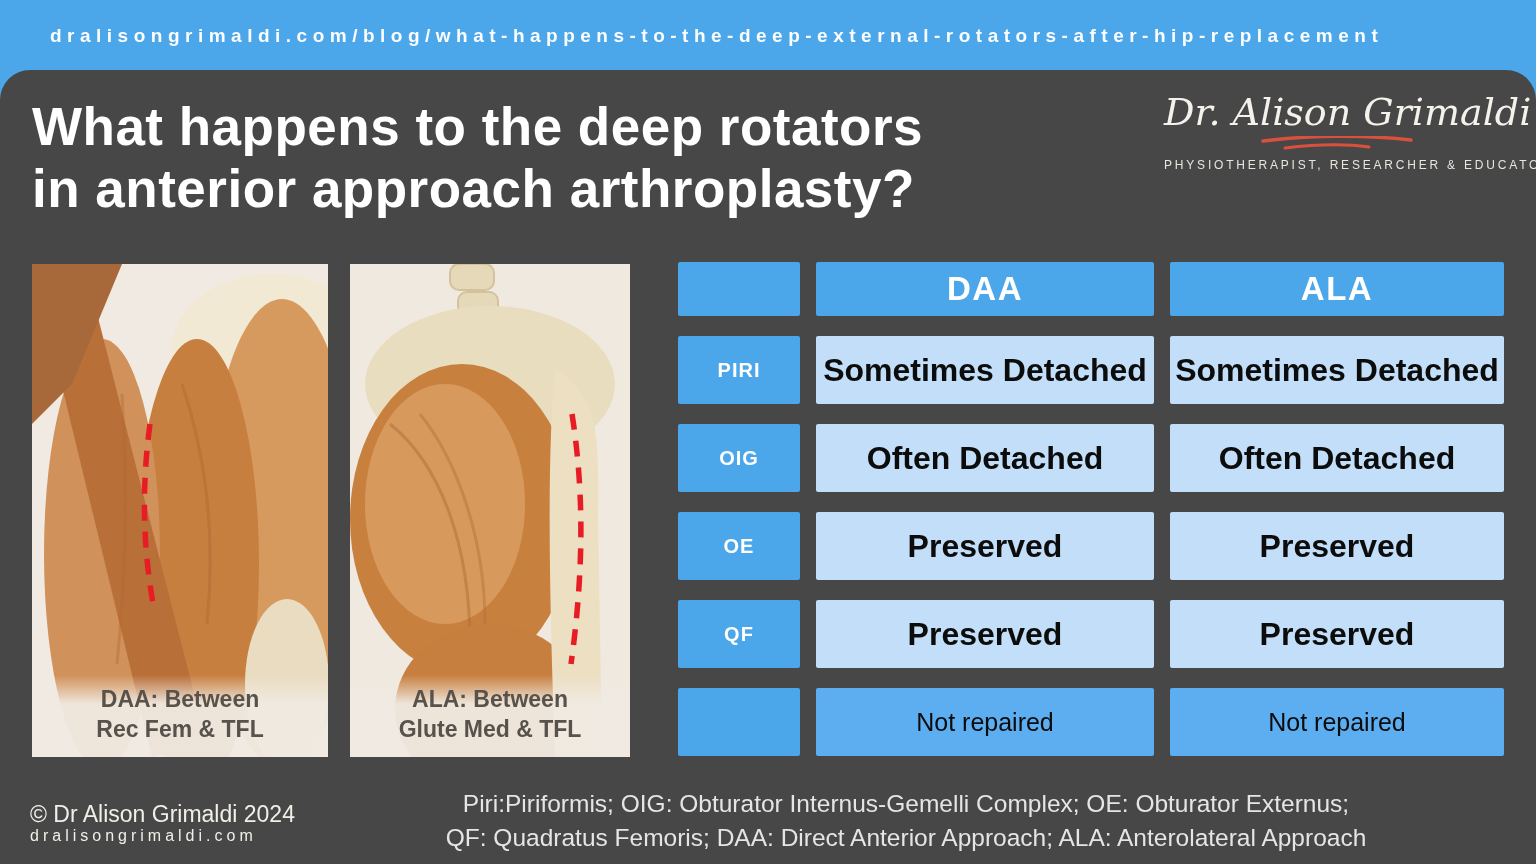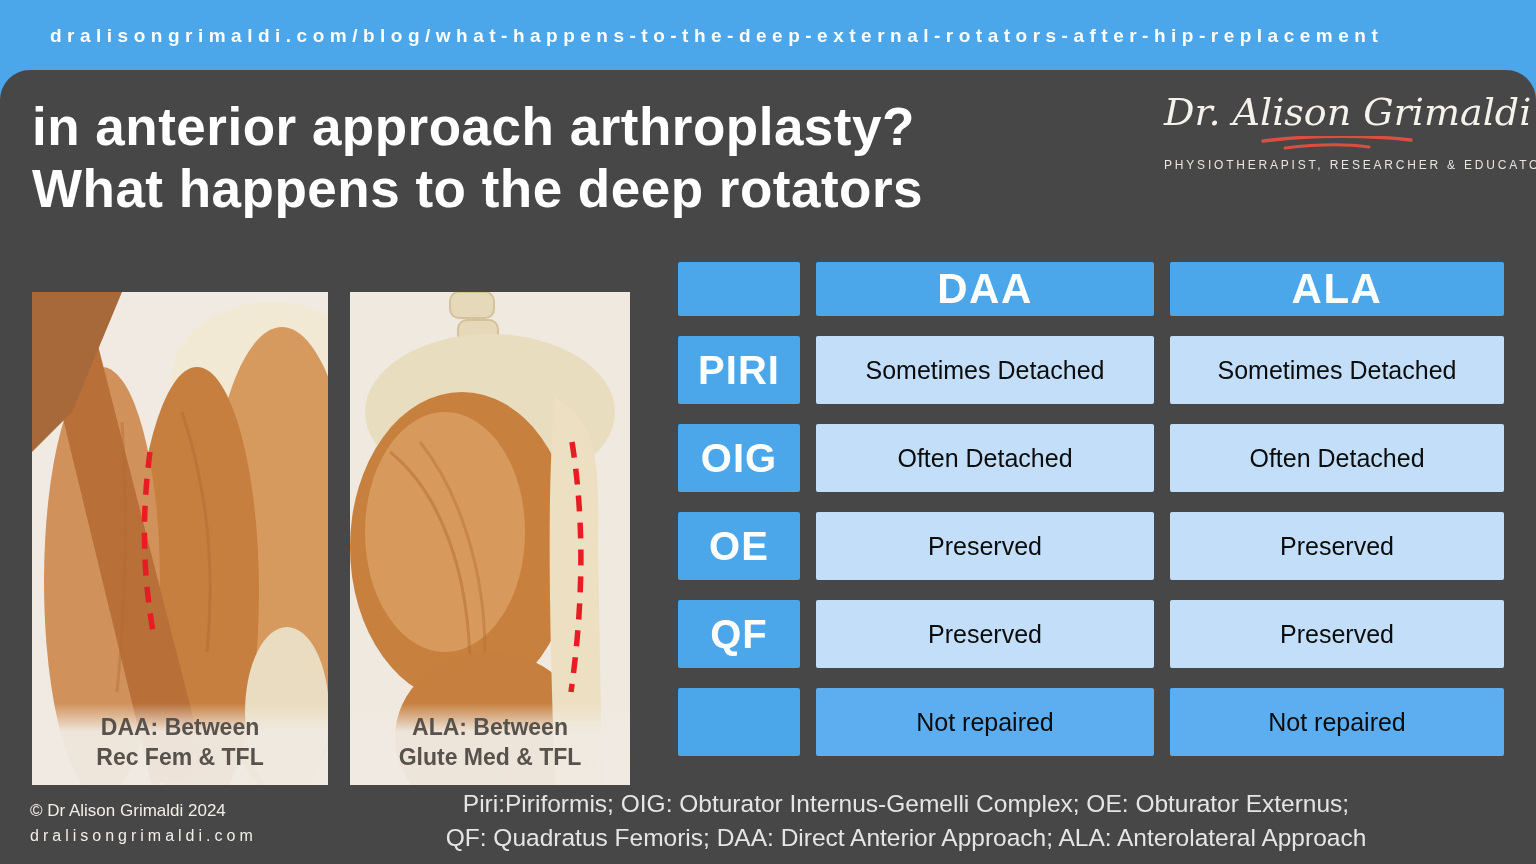--- a/index.html
+++ b/index.html
@@ -34,21 +34,21 @@
     font-family:"DejaVu Serif", serif; font-style:italic;
     color:#f5f2ec; font-size:38px; line-height:1.1; white-space:nowrap;
   }
   .logo .swoosh { display:block; margin:2px auto 6px auto; }
   .logo .tagline {
     color:#e9e5df; font-size:12px; letter-spacing:2.8px; font-weight:500;
     white-space:nowrap;
   }
   
   .figure {
-    position:absolute; top:264px; height:493px; background:#f0eae2; overflow:hidden;margin-top:28px;
+    position:absolute; top:264px; height:493px; background:#f0eae2; overflow:hidden;
   }
   .figure.daa { left:32px; width:296px; }
   .figure.ala { left:350px; width:280px; }
   .figure svg { position:absolute; inset:0; }
   .caption {
     position:absolute; left:0; right:0; bottom:0; text-align:center;
     padding:10px 0 12px 0;
     background:linear-gradient(to bottom, rgba(240,234,226,0), rgba(240,234,226,0.95) 35%);
     color:#57524c; font-weight:700; font-size:23px; line-height:1.3;
   }
@@ -58,27 +58,27 @@
     display:grid;
     grid-template-columns:122px 338px 334px;
     grid-template-rows:54px 68px 68px 68px 68px 68px;
     column-gap:16px; row-gap:20px;
   }
   .cell {
     display:flex; align-items:center; justify-content:center;
     border-radius:2px; text-align:center;
   }
   .cell-blue   { background:#4BA6EA; color:#ffffff; font-weight:800; }
-  .cell-head   { font-size:42px; letter-spacing:1.5px; }
-  .cell-label  { font-size:40px; letter-spacing:1px; }
-  .cell-light  { background:#C2DEF8; color:#0c0c0c; font-weight:400; font-size:25px; }
+  .cell-head   { font-size:33px; letter-spacing:1.5px; }
+  .cell-label  { font-size:20px; letter-spacing:1px; }
+  .cell-light  { background:#C2DEF8; color:#0c0c0c; font-weight:700; font-size:32px; }
   .cell-mid    { background:#5CAEF0; color:#0c0c0c; font-weight:400; font-size:25px; }
   
   .copyright {
-    position:absolute; left:30px; top:801px; color:#f2efe9; font-size:17px;
+    position:absolute; left:30px; top:801px; color:#f2efe9; font-size:23px;
   }
   .website {
     position:absolute; left:30px; top:827px; color:#f2efe9; font-size:16px; letter-spacing:4px;
   }
   .legend {
     position:absolute; left:300px; right:24px; top:787px; text-align:center;
     color:#e5e5e5; font-size:24.5px; line-height:1.37; font-weight:400;
   }
 </style>
 </head>
@@ -86,22 +86,22 @@
 
 <div class="canvas">
 
   <div class="topbar">
     <span class="url">dralisongrimaldi.com/blog/what-happens-to-the-deep-external-rotators-after-hip-replacement</span>
   </div>
 
   <div class="panel">
 
     <div class="title" style="top:26px;">
+      <div>What happens to the deep rotators</div>
       <div>in anterior approach arthroplasty?</div>
-      <div>What happens to the deep rotators</div>
     </div>
 
     <div class="logo" style="top:22px;">
       <div class="name">Dr. Alison Grimaldi</div>
       <svg class="swoosh" width="160" height="16" viewBox="0 0 160 16">
         <path d="M6 5 C 55 -1, 110 -1, 154 4" stroke="#d9503c" stroke-width="3.5" fill="none" stroke-linecap="round"></path>
         <path d="M28 12 C 62 8, 90 8, 112 11" stroke="#d9503c" stroke-width="3" fill="none" stroke-linecap="round"></path>
       </svg>
       <div class="tagline">PHYSIOTHERAPIST, RESEARCHER &amp; EDUCATOR</div>
     </div>

